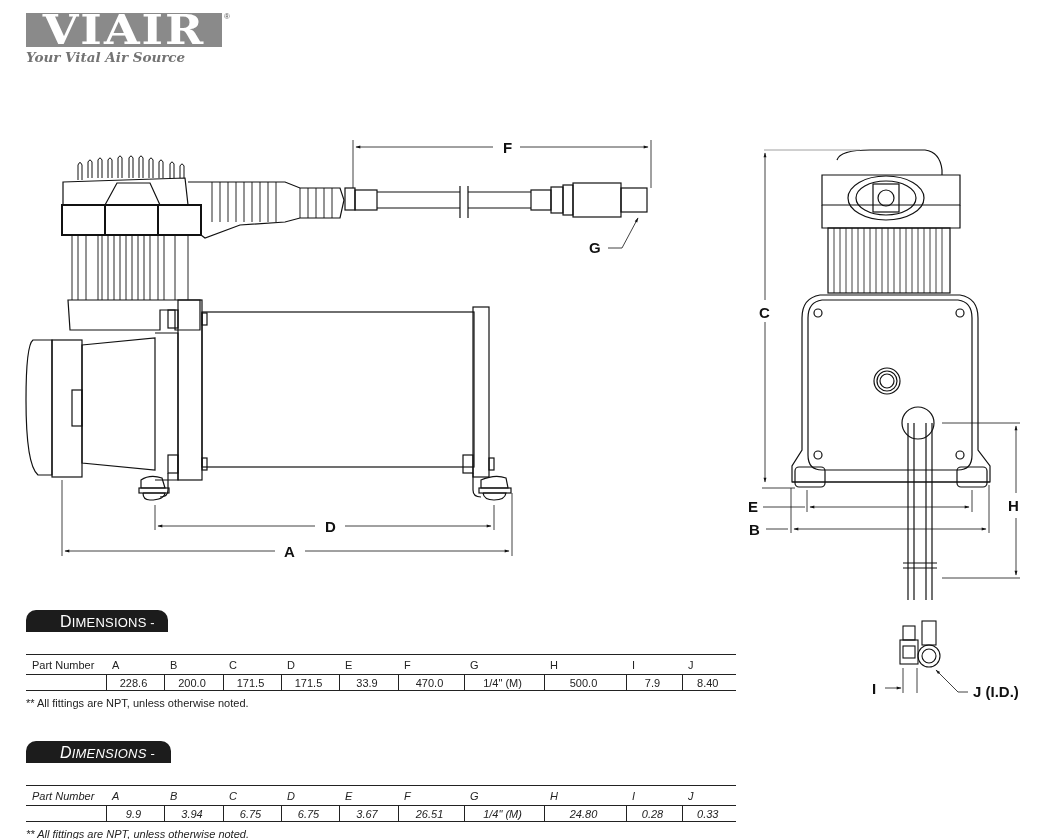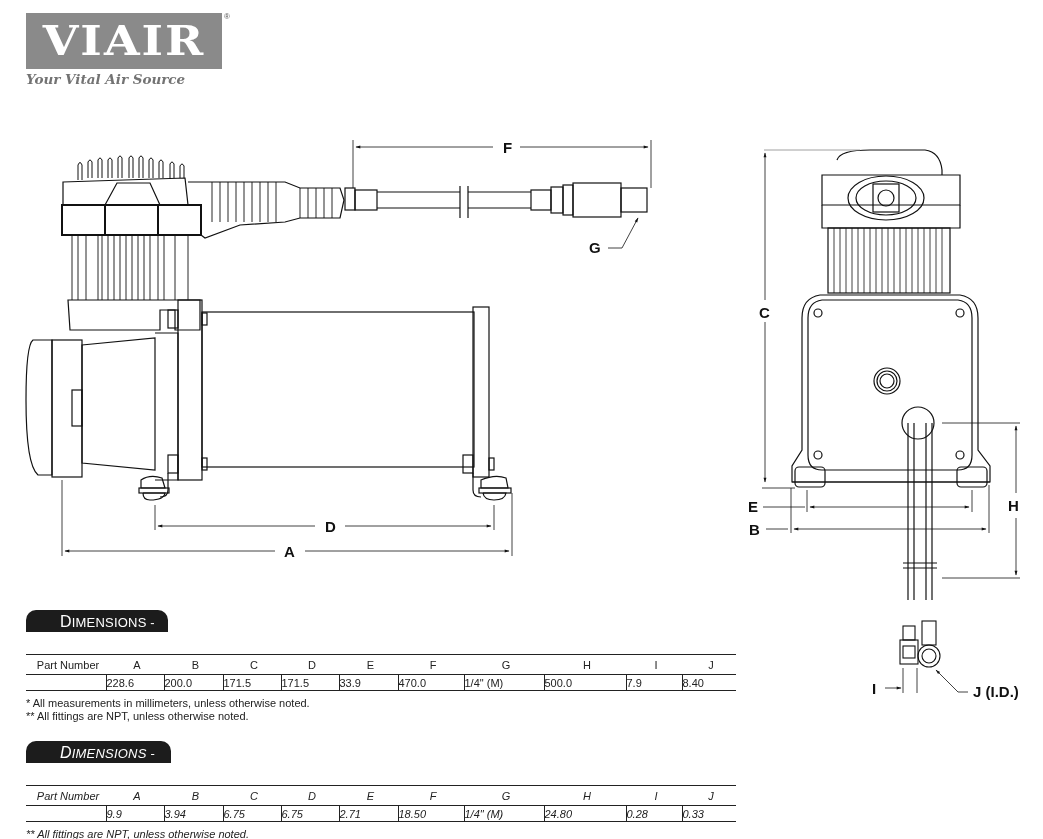--- a/index.html
+++ b/index.html
@@ -1,36 +1,36 @@
 <!DOCTYPE html>
 <html><head>
   <meta charset="utf-8">
   <style>
     * { box-sizing: border-box; margin: 0; padding: 0; }
     html, body { width: 1043px; height: 839px; background: #ffffff; overflow: hidden; }
     body { position: relative; font-family: "Liberation Sans", sans-serif; color: #1a1a1a; }
 
     
     .logo { position: absolute; left: 26px; top: 13px; width: 200px; }
-    .logo-box { width: 196px; height: 56px; background: #8a8a8a; display: flex; align-items: center; justify-content: center; }
+    .logo-box { width: 196px; height: 34px; background: #8a8a8a; display: flex; align-items: center; justify-content: center; }
     .logo-word { font-family: "DejaVu Serif", serif; font-weight: bold; font-size: 46px; color: #ffffff; letter-spacing: 2px; line-height: 1; transform: scaleY(0.9); }
     .logo-reg { position: absolute; left: 224px; top: 12px; font-size: 8px; color: #555; }
     .logo-tag { font-family: "DejaVu Serif", serif; font-style: italic; font-weight: bold; font-size: 13.5px; color: #737373; margin-top: 2px; white-space: nowrap; }
 
     svg.drawing { position: absolute; left: 0; top: 0; }
     .dim-label { font-family: "Liberation Sans", sans-serif; font-weight: bold; font-size: 15px; fill: #111; }
 
     
     .dim-block { position: absolute; left: 26px; width: 710px; }
     .tab { display: inline-block; background: #1c1c1c; color: #fff; height: 22px; width: 142px; border-radius: 10px 10px 0 0; padding-left: 34px; line-height: 23px; font-size: 13px; letter-spacing: 0.2px; }
     .tab .big { font-size: 16px; }
     .tab.in-tab { width: 145px; }
     table.dims { width: 710px; border-collapse: collapse; font-size: 11px; color: #222; }
-    table.dims tr.head td { border-top: 1.2px solid #222; border-bottom: 1.2px solid #222; height: 20px; padding: 0 2px 0 6px; text-align: center; }
-    table.dims tr.vals td { height: 16px; border-bottom: 1.2px solid #222; border-right: 1px solid #222; text-align: left; padding-right: 3px; }
+    table.dims tr.head td { border-top: 1.2px solid #222; border-bottom: 1.2px solid #222; height: 20px; padding: 0 2px 0 6px; }
+    table.dims tr.vals td { height: 16px; border-bottom: 1.2px solid #222; border-right: 1px solid #222; text-align: center; padding-right: 3px; }
     table.dims tr.vals td:first-child { border-right: 1px solid #222; }
     table.dims tr.vals td:last-child { border-right: none; }
     table.dims td.col-part { width: 80px; }
     .notes { font-size: 11px; color: #222; line-height: 13px; margin-top: 6px; }
   </style>
 </head>
 <body>
 
 <div class="logo">
   <div class="logo-box">
@@ -302,21 +302,20 @@
       <td>33.9</td>
       <td>470.0</td>
       <td>1/4" (M)</td>
       <td>500.0</td>
       <td>7.9</td>
       <td>8.40</td>
     </tr>
   </tbody>
     </table>
   <div class="notes">
-    <div>* All measurements in millimeters, unless otherwise noted.</div>
     <div>** All fittings are NPT, unless otherwise noted.</div>
   </div>
 </div>
 
 <div class="dim-block" style="top:741px;font-style:italic;">
   <div class="tab in-tab"><span class="big">D</span><span>IMENSIONS - IN</span></div>
   <table class="dims">
     <tbody>
         <tr class="head">
       <td class="col-part">Part Number</td>
@@ -330,22 +329,22 @@
       <td style="width:82px;">H</td>
       <td style="width:56px;">I</td>
       <td>J</td>
     </tr>
     <tr class="vals">
       <td></td>
       <td>9.9</td>
       <td>3.94</td>
       <td>6.75</td>
       <td>6.75</td>
-      <td>2.71</td>
-      <td>18.50</td>
+      <td>3.67</td>
+      <td>26.51</td>
       <td>1/4" (M)</td>
       <td>24.80</td>
       <td>0.28</td>
       <td>0.33</td>
     </tr>
   </tbody>
     </table>
   <div class="notes">
     <div>** All fittings are NPT, unless otherwise noted.</div>
   </div>

